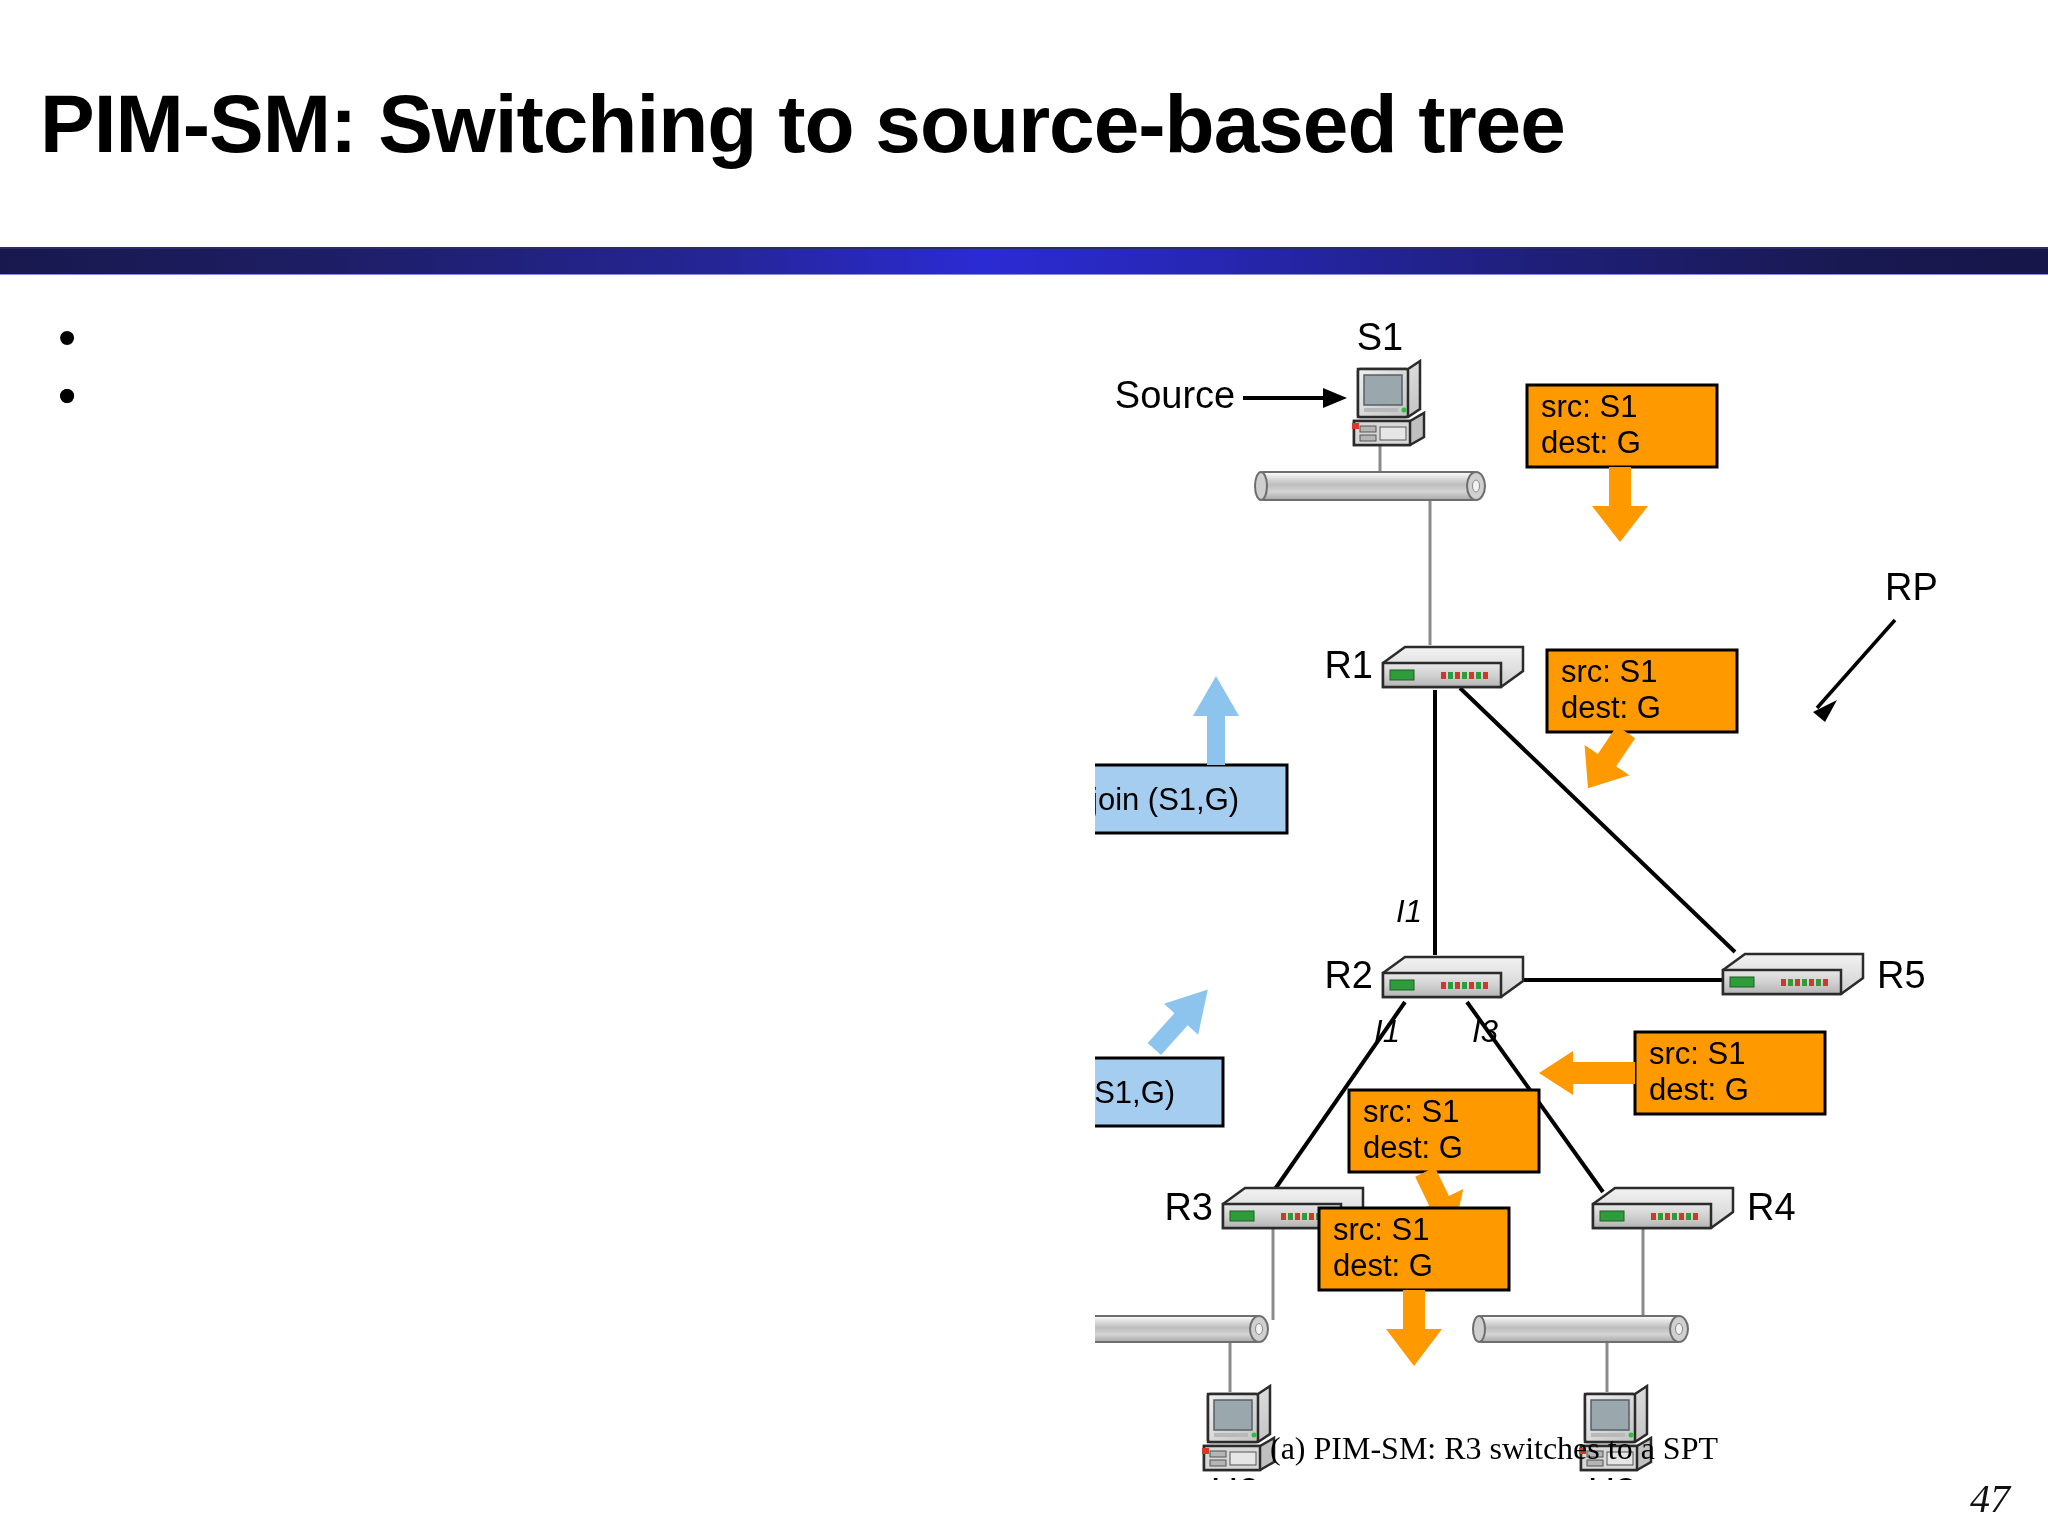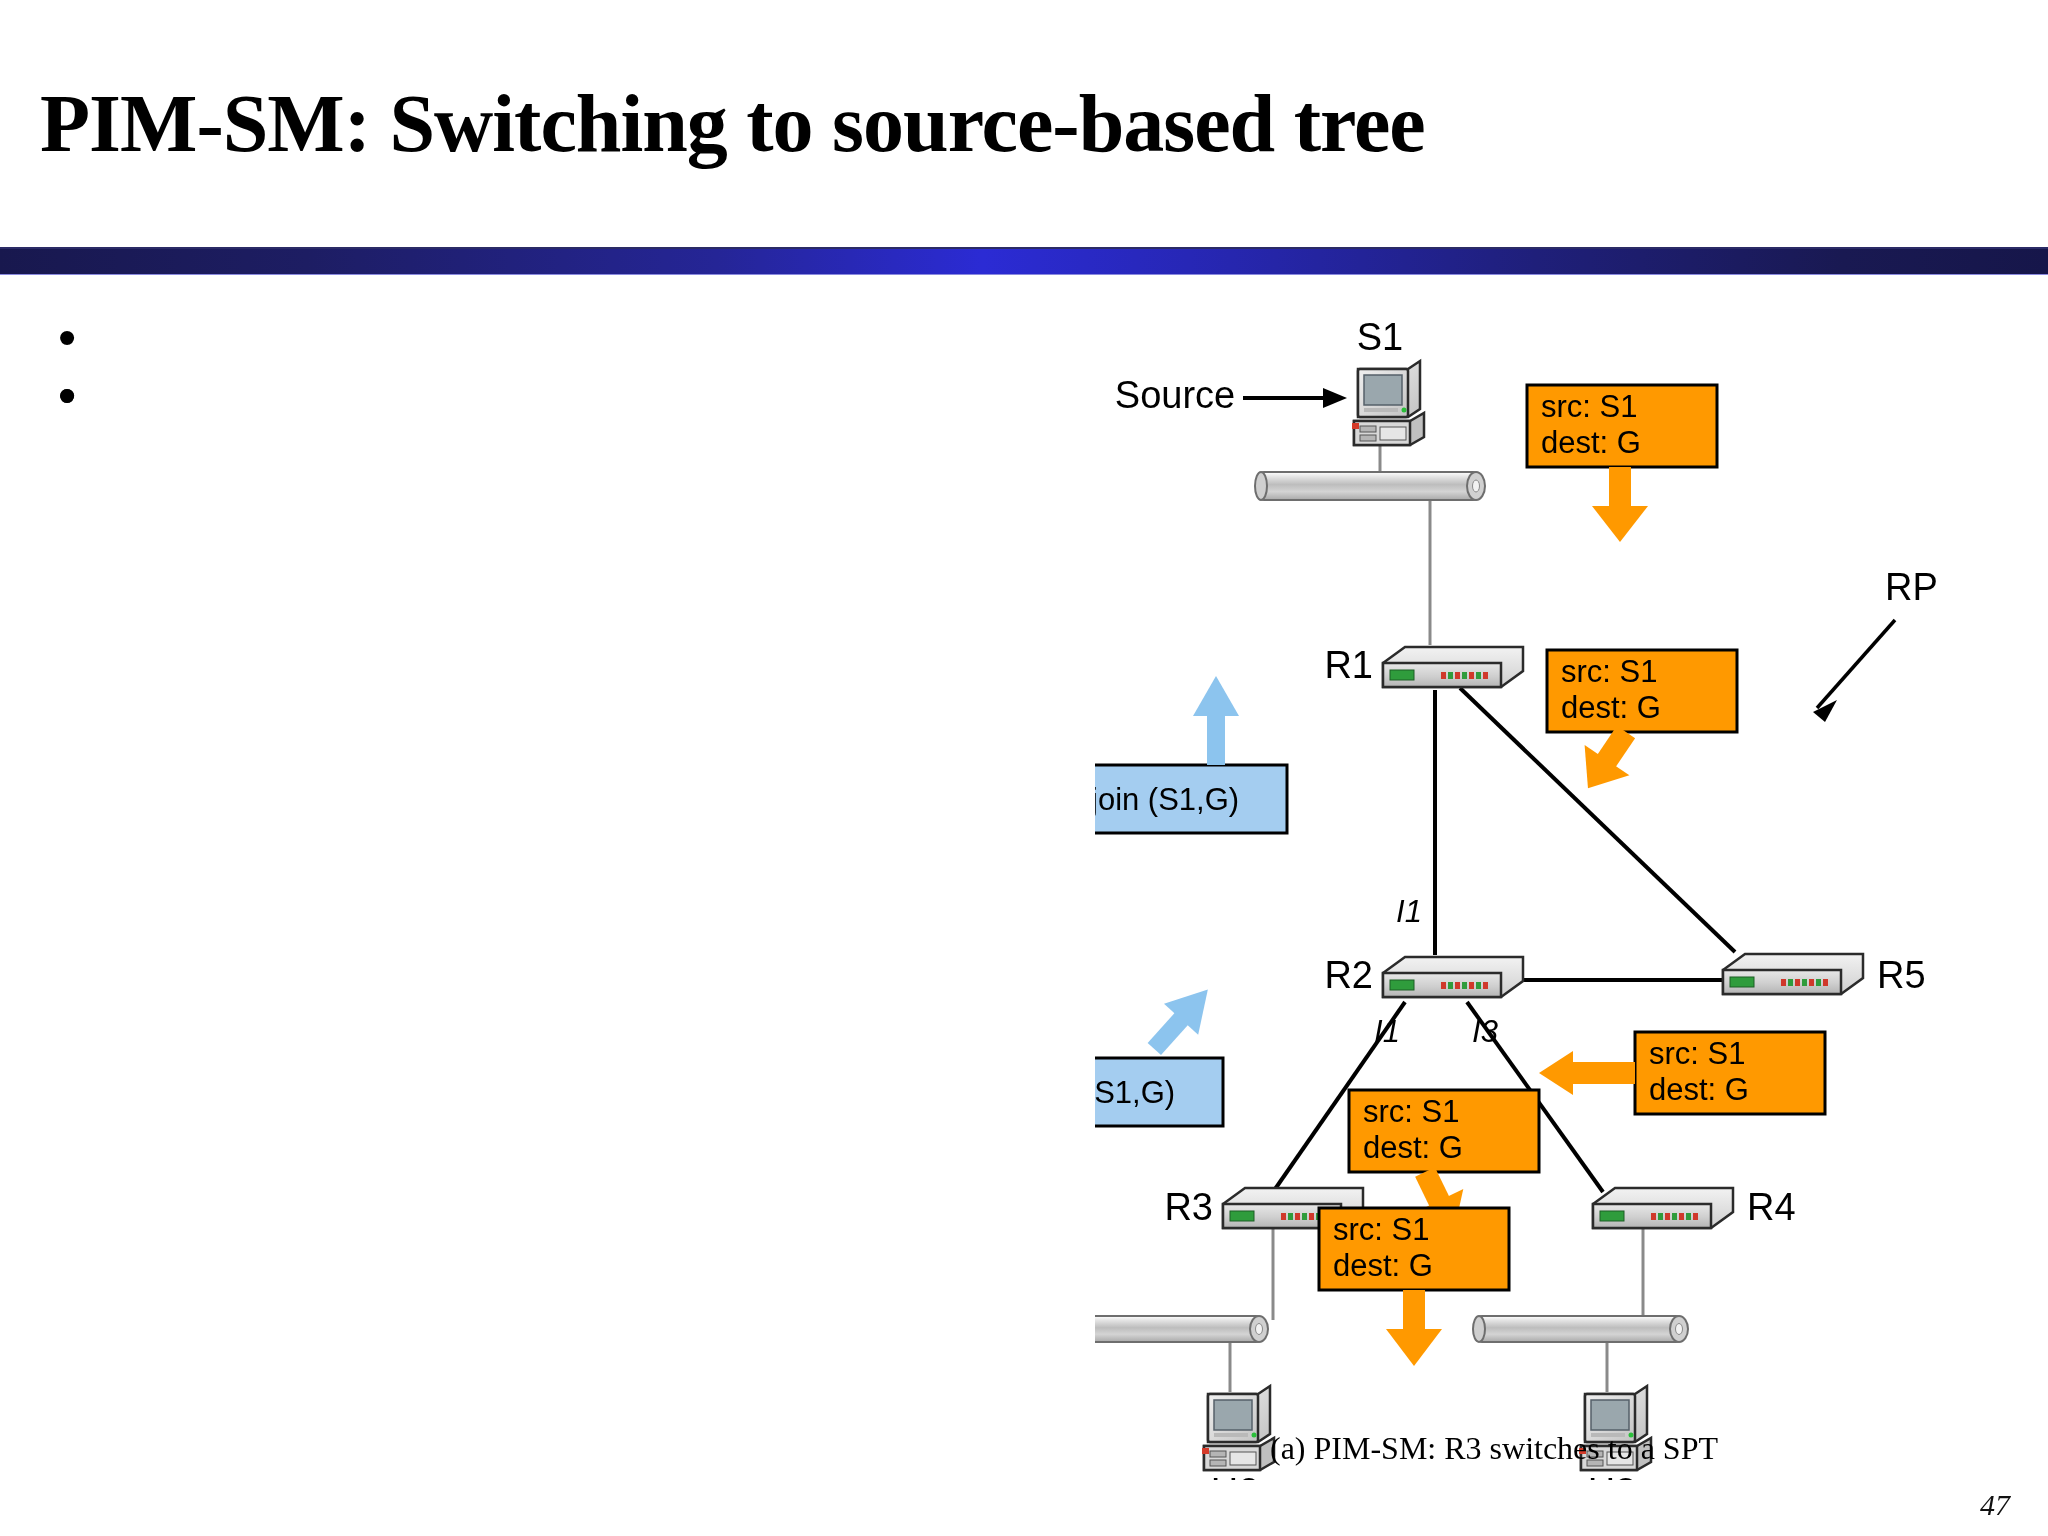--- a/index.html
+++ b/index.html
@@ -10,21 +10,21 @@
     overflow:hidden;
     position:relative;
   }
   .slide{position:absolute;inset:0;background:#fff;}
 
   
   .title{
     position:absolute;
     left:40px;top:82px;
     width:1900px;
-    font-family:Liberation Serif, serif;
+    font-family:Liberation Sans, sans-serif;
     font-weight:bold;
     font-size:82px;
     line-height:1.02;
     letter-spacing:-1px;
     color:#000;
     white-space:nowrap;
   }
   .rule{
     position:absolute;
     left:0;top:249px;
@@ -81,21 +81,21 @@
     font-family:"Liberation Serif", serif;
     font-size:32px;
     color:#000;
     white-space:nowrap;
   }
   .pagenum{
     position:absolute;
     right:38px;bottom:14px;
     font-family:"Liberation Serif", serif;
     font-style:italic;
-    font-size:30px;
+    font-size:40px;
     color:#111;
   }
   .lbl-big{font-family:"Liberation Sans", sans-serif;font-size:38px;fill:#000;}
   .lbl-it{font-family:"Liberation Sans", sans-serif;font-size:31px;font-style:italic;fill:#000;}
   .lbl-bold{font-family:"Liberation Sans", sans-serif;font-size:29px;font-weight:bold;fill:#000;}
   .boxtext{font-family:"Liberation Sans", sans-serif;font-size:31px;fill:#000;}
 </style>
 </head>
 <body>
 

